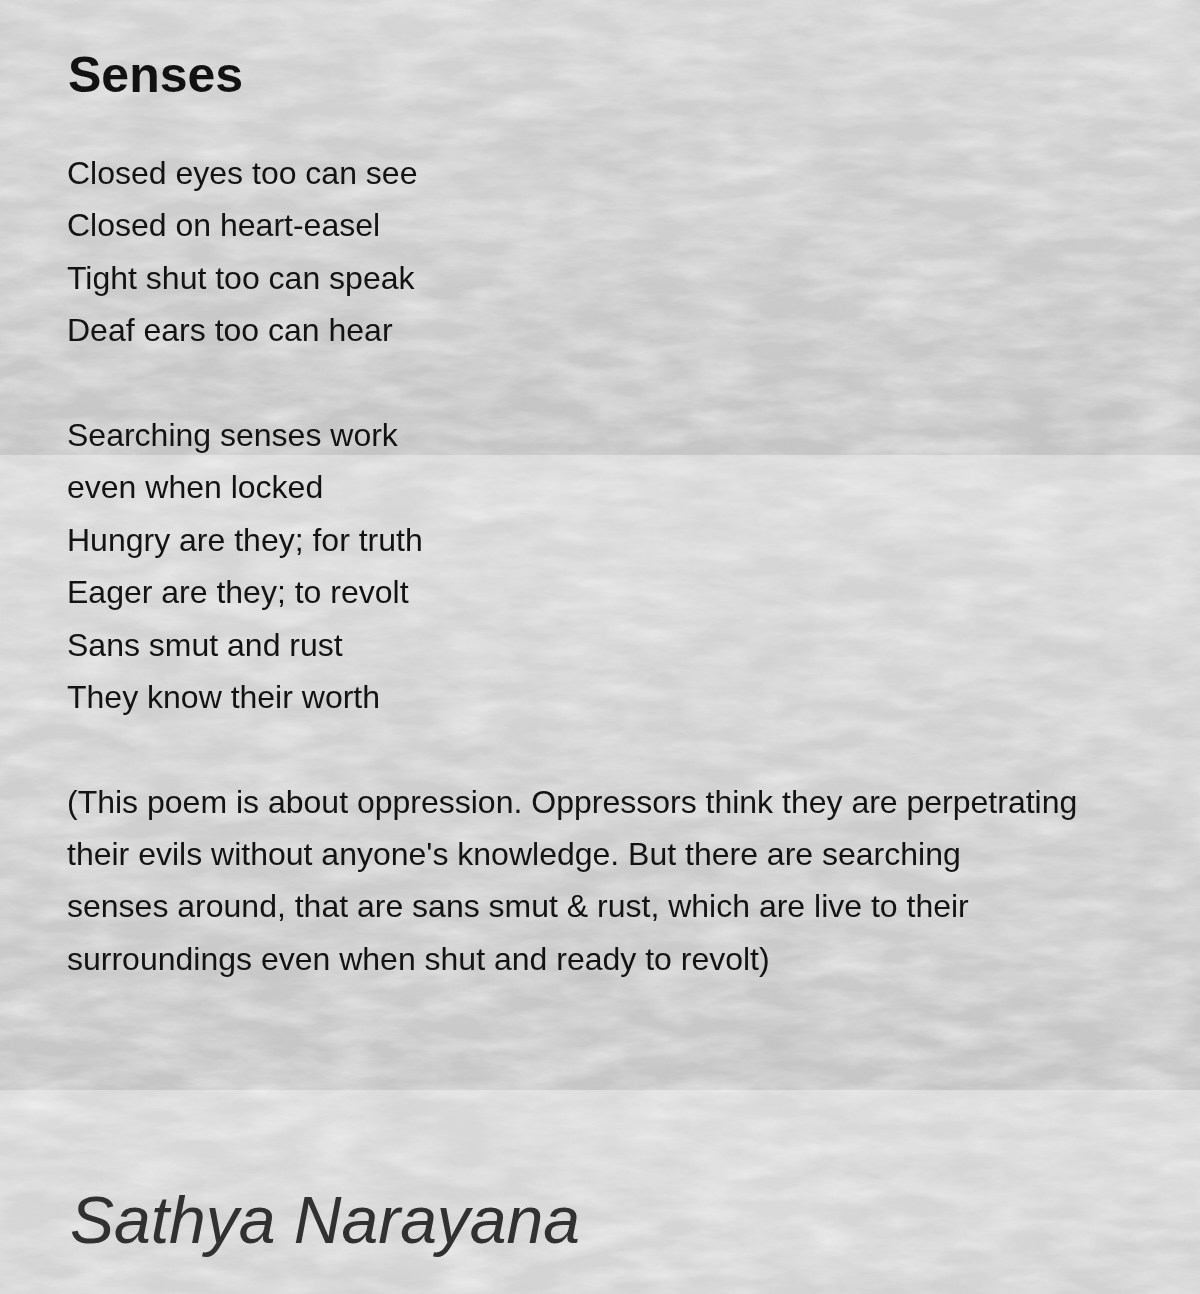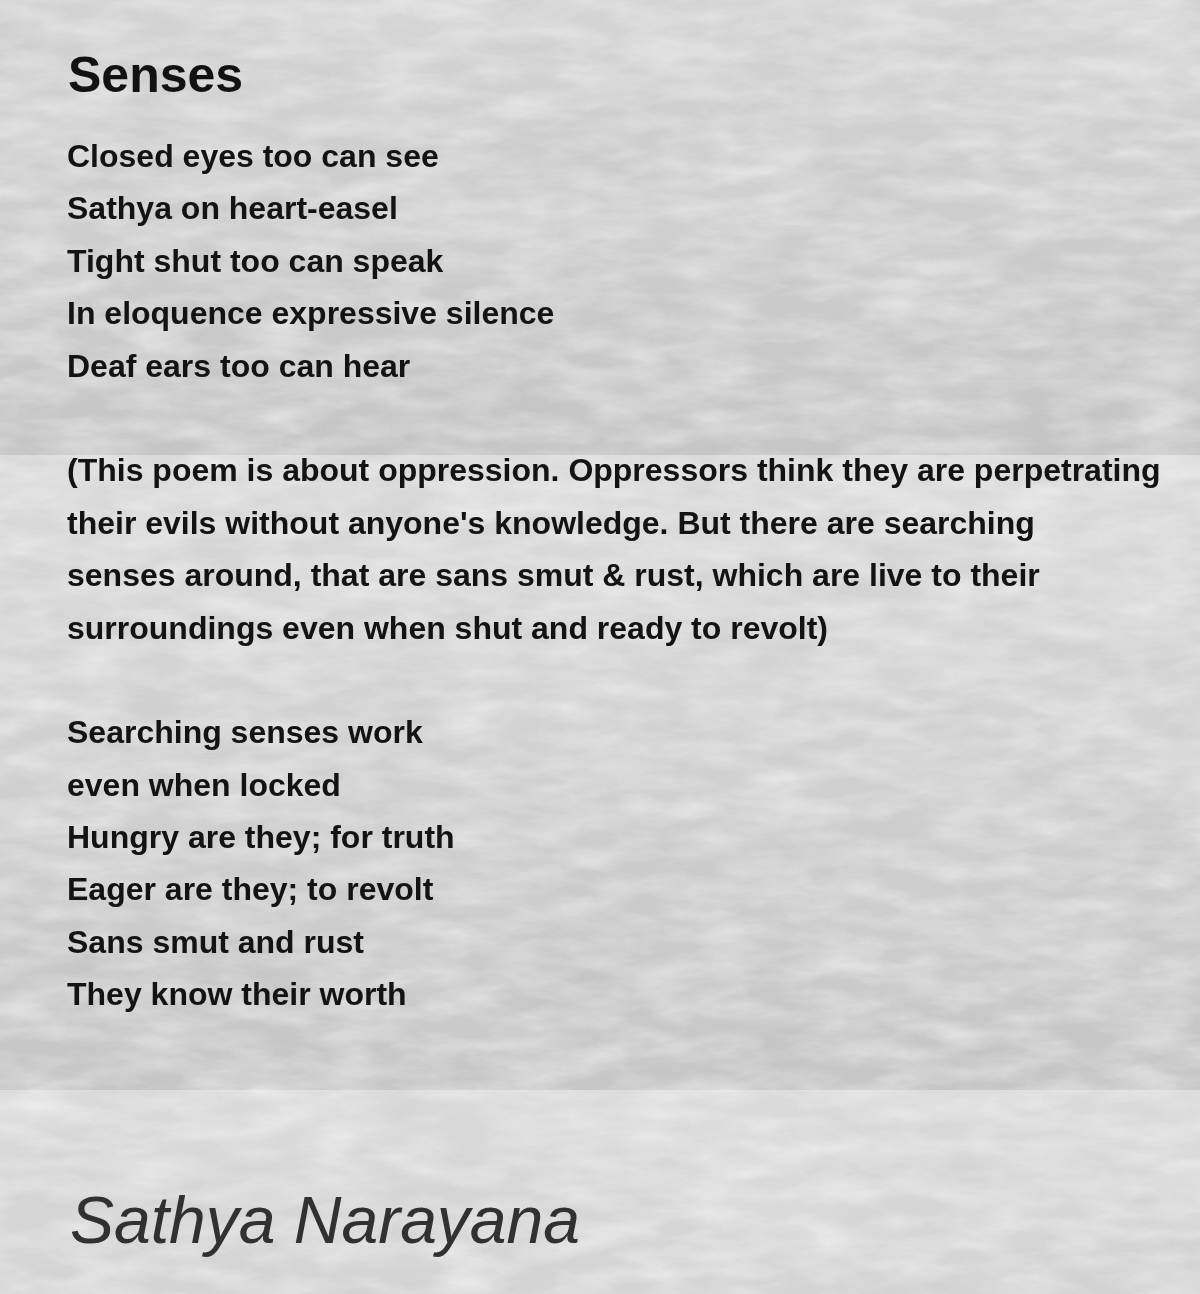--- a/index.html
+++ b/index.html
@@ -35,23 +35,23 @@
     margin: 0;
     font-size: 50px;
     line-height: 56px;
     font-weight: bold;
     color: #121212;
     white-space: nowrap;
   }
   .poem {
     position: absolute;
     left: 67px;
-    top: 130px;
+    top: 147px;
     font-size: 32px;
-    font-weight: bold;
+    font-weight: normal;
     color: #131313;
   }
   .poem .stanza {
     margin: 0 0 52.4px 0;
   }
   .poem .line {
     height: 52.4px;
     line-height: 52.4px;
     white-space: nowrap;
   }
@@ -100,36 +100,35 @@
     <rect x="0" y="1090" width="1200" height="204" fill="url(#tileC)"></rect>
     <rect x="0" y="0" width="1200" height="1294" filter="url(#streaks)" opacity="0.5"></rect>
     <rect x="0" y="0" width="1200" height="1294" filter="url(#mottle)" opacity="0.15"></rect>
   </svg>
 
   <div class="content">
     <h1 class="title">Senses</h1>
     <div class="poem" id="poem-body">
         <div class="stanza">
           <div class="line">Closed eyes too can see</div>
-          <div class="line">Sathya on heart-easel</div>
+          <div class="line">Closed on heart-easel</div>
           <div class="line">Tight shut too can speak</div>
-          <div class="line">In eloquence expressive silence</div>
           <div class="line">Deaf ears too can hear</div>
-        </div>
-        <div class="stanza">
-          <div class="line">(This poem is about oppression. Oppressors think they are perpetrating</div>
-          <div class="line">their evils without anyone's knowledge. But there are searching</div>
-          <div class="line">senses around, that are sans smut &amp; rust, which are live to their</div>
-          <div class="line">surroundings even when shut and ready to revolt)</div>
         </div>
         <div class="stanza">
           <div class="line">Searching senses work</div>
           <div class="line">even when locked</div>
           <div class="line">Hungry are they; for truth</div>
           <div class="line">Eager are they; to revolt</div>
           <div class="line">Sans smut and rust</div>
           <div class="line">They know their worth</div>
         </div>
+        <div class="stanza">
+          <div class="line">(This poem is about oppression. Oppressors think they are perpetrating</div>
+          <div class="line">their evils without anyone's knowledge. But there are searching</div>
+          <div class="line">senses around, that are sans smut &amp; rust, which are live to their</div>
+          <div class="line">surroundings even when shut and ready to revolt)</div>
+        </div>
       </div>
     <div class="author">Sathya Narayana</div>
   </div>
 
 </div>
 
 </body></html>

